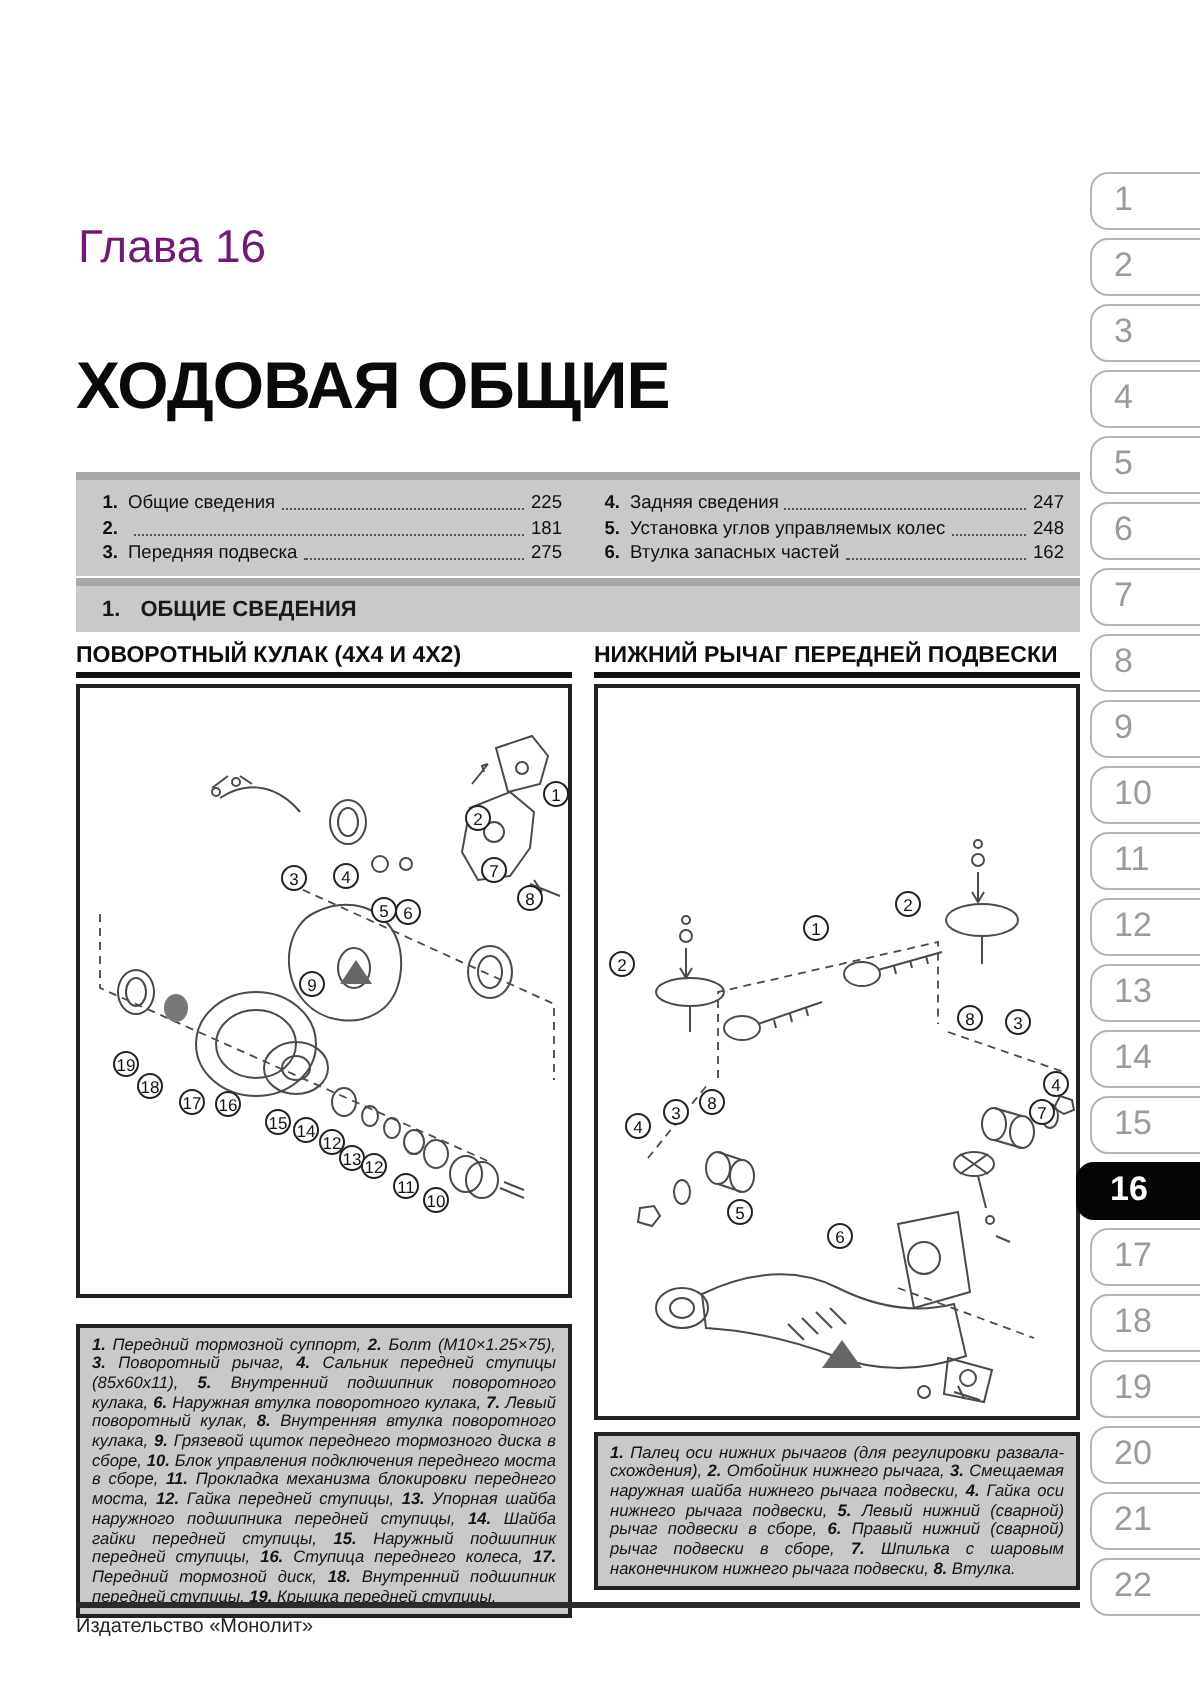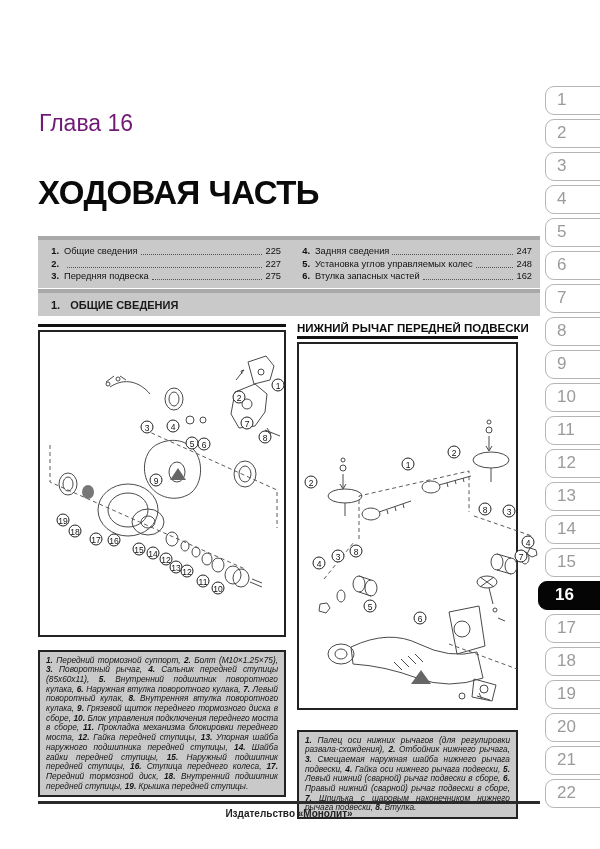--- a/index.html
+++ b/index.html
@@ -21,76 +21,76 @@
   .tpage{flex:none;text-align:left;}
   
   .section-bar{position:absolute;left:38px;top:289px;width:502px;height:27px;background:#c9c9c9;
        border-top:4px solid #a9a9a9;box-sizing:border-box;font-size:11px;font-weight:bold;
        display:flex;align-items:center;padding-left:13px;color:#1a1a1a;}
   .section-bar .snum{margin-right:10px;}
   
   .figures{position:absolute;left:38px;top:322px;width:502px;display:flex;gap:11px;align-items:flex-start;}
   .fig-col{display:flex;flex-direction:column;}
   .fig-col.left{width:248px;}
-  .fig-col.right{width:221px;}
+  .fig-col.right{width:243px;}
   .fig-heading{font-size:11.5px;font-weight:bold;color:#0d0d0d;white-space:nowrap;}
   .fig-rule{height:2.5px;background:#111;margin-top:2px;}
   .fig-box{margin-top:3px;border:2px solid #222;background:#fff;position:relative;box-sizing:border-box;}
   .fig-col.left .fig-box{height:307px;}
   .fig-col.right .fig-box{height:368px;}
   .fig-box svg{position:absolute;left:0;top:0;}
   .callout{
     position:absolute;width:13px;height:13px;border:1.3px solid #222;border-radius:50%;
     background:#fff;font-size:8.5px;line-height:13px;text-align:center;color:#111;
     transform:translate(-50%,-50%);box-sizing:border-box;
   }
   .fig-caption{
     border:2px solid #222;background:#c9c9c9;box-sizing:border-box;
     font-size:8.3px;font-style:italic;line-height:1.17;text-align:justify;
     padding:4px 6px;color:#141414;
   }
   .fig-col.left .fig-caption{margin-top:13px;}
-  .fig-col.right .fig-caption{margin-top:20px;}
+  .fig-col.right .fig-caption{margin-top:6px;}
   .fig-caption b{font-style:italic;}
   
   .footer-rule{position:absolute;left:38px;top:801px;width:502px;height:3px;background:#2b2b2b;}
-  .footer-text{position:absolute;left:38px;top:808px;width:502px;text-align:center;font-size:10px;color:#232323;font-weight:bold;}
+  .footer-text{position:absolute;left:38px;top:808px;width:502px;text-align:left;font-size:10px;color:#232323;}
   
   .tabs{position:absolute;left:545px;top:86px;width:80px;}
   .tab{
     width:72px;height:29px;box-sizing:border-box;margin-bottom:4px;
     border:1.5px solid #b5b5b5;border-radius:9px;background:#fff;
     font-size:17px;color:#9b9b9b;line-height:26px;padding-left:11px;
   }
   .tab.active{
     position:relative;left:-7px;width:79px;background:#050505;border-color:#050505;
     color:#ffffff;font-weight:bold;padding-left:16px;
   }
   .sketch{stroke:#4a4a4a;fill:none;stroke-width:1;}
   .sketch .dash{stroke-dasharray:4 3;stroke-width:0.9;}
   .sketch .fill{fill:#666;stroke:none;}
 </style>
 </head>
 <body>
 
 <div class="chapter-label">Глава 16</div>
-<div class="page-title">ХОДОВАЯ ЧАСТЬ</div>
+<div class="page-title">ХОДОВАЯ ОБЩИЕ</div>
 
 <div class="toc">
   <div class="toc-col">
       <div class="toc-row">
         <span class="tnum">1.</span>
         <span class="tlabel">Общие сведения</span>
         <span class="tleader"></span>
         <span class="tpage">225</span>
       </div>
       <div class="toc-row">
         <span class="tnum">2.</span>
         <span class="tleader"></span>
-        <span class="tpage">227</span>
+        <span class="tpage">181</span>
       </div>
       <div class="toc-row">
         <span class="tnum">3.</span>
         <span class="tlabel">Передняя подвеска</span>
         <span class="tleader"></span>
         <span class="tpage">275</span>
       </div>
     </div>
   <div class="toc-col">
       <div class="toc-row">
@@ -115,20 +115,21 @@
 </div>
 
 <div class="section-bar">
   <span class="snum">1.</span>
   <span>ОБЩИЕ СВЕДЕНИЯ</span>
 </div>
 
 <div class="figures">
 
   <div class="fig-col left">
+    <div class="fig-heading">ПОВОРОТНЫЙ КУЛАК (4X4 И 4X2)</div>
     <div class="fig-rule"></div>
     <div class="fig-box">
       <svg class="sketch" width="244" height="303" viewBox="0 0 244 303">
         <path class="dash" d="M10,113 V150 L205,237"></path>
         <path class="dash" d="M105,98 L237,158 V196"></path>
         <path d="M208,30 l18,-6 8,10 -4,14 -16,4 z"></path>
         <circle cx="221" cy="40" r="3"></circle>
         <path d="M196,48 l8,-10 M204,38 l-3,1 1,3"></path>
         <path d="M70,55 C85,45 100,50 110,62 M66,50 l8,-6 M80,44 l6,4"></path>
         <circle cx="68" cy="52" r="2"></circle>

